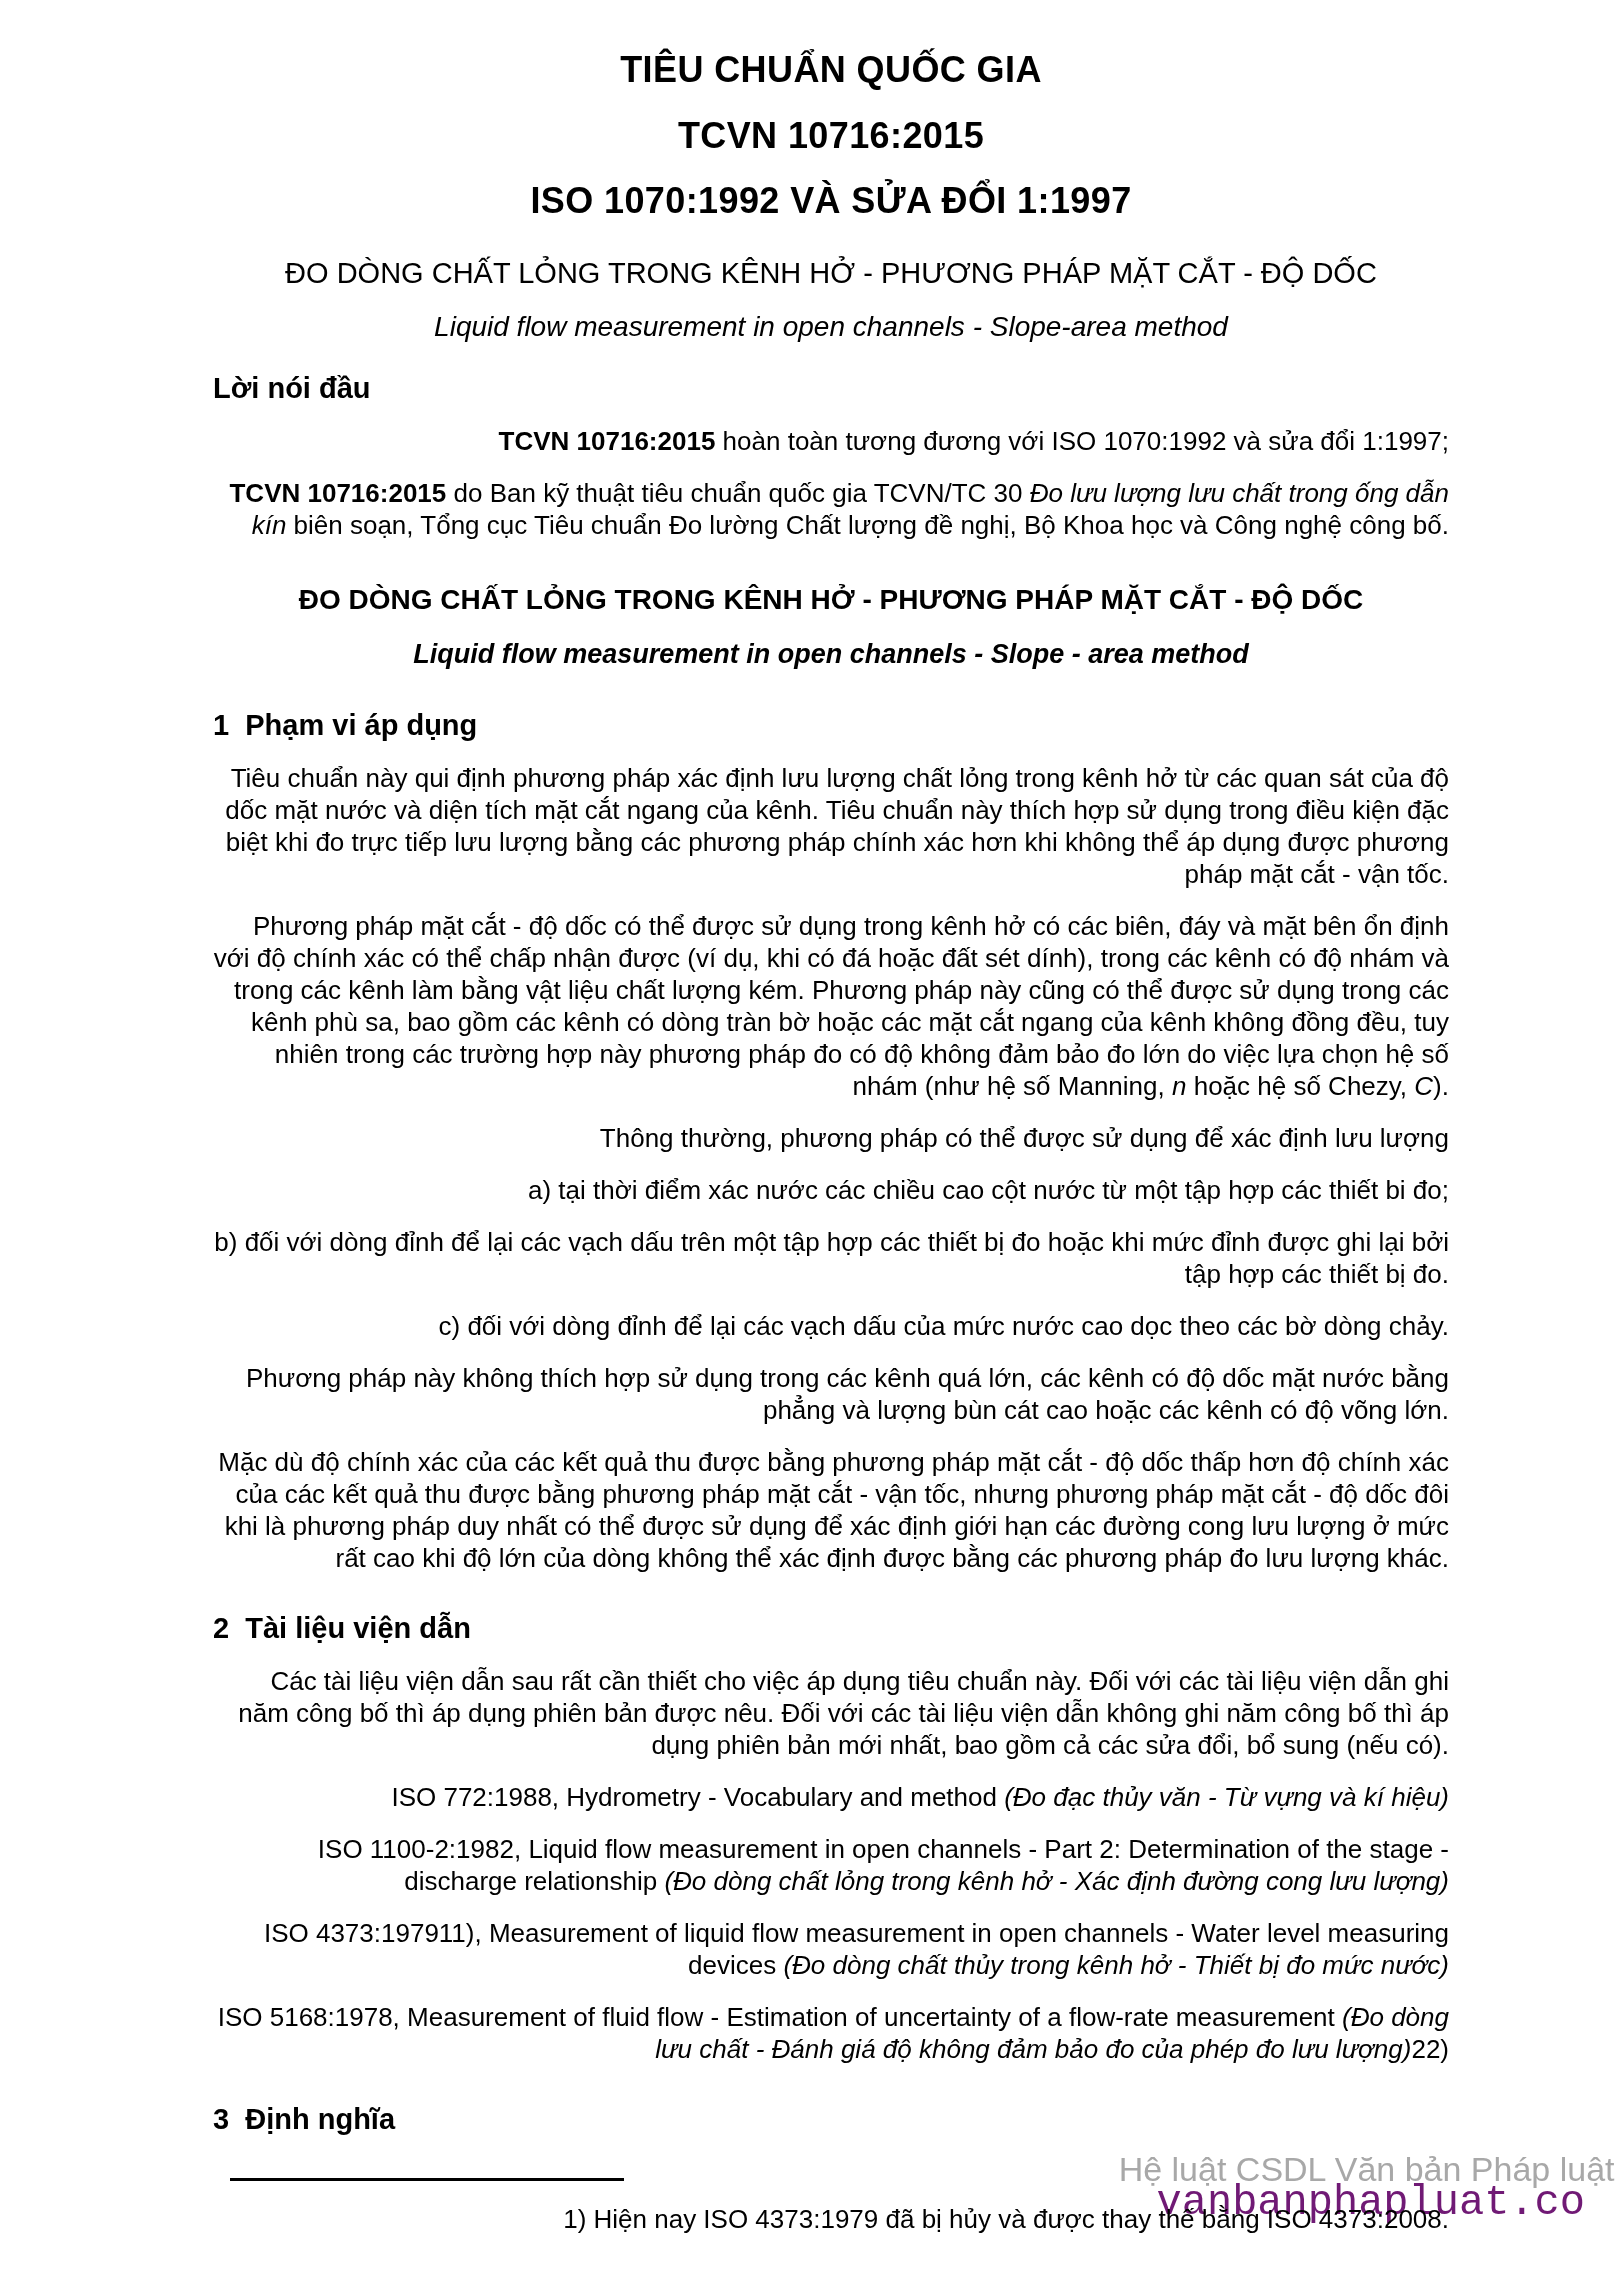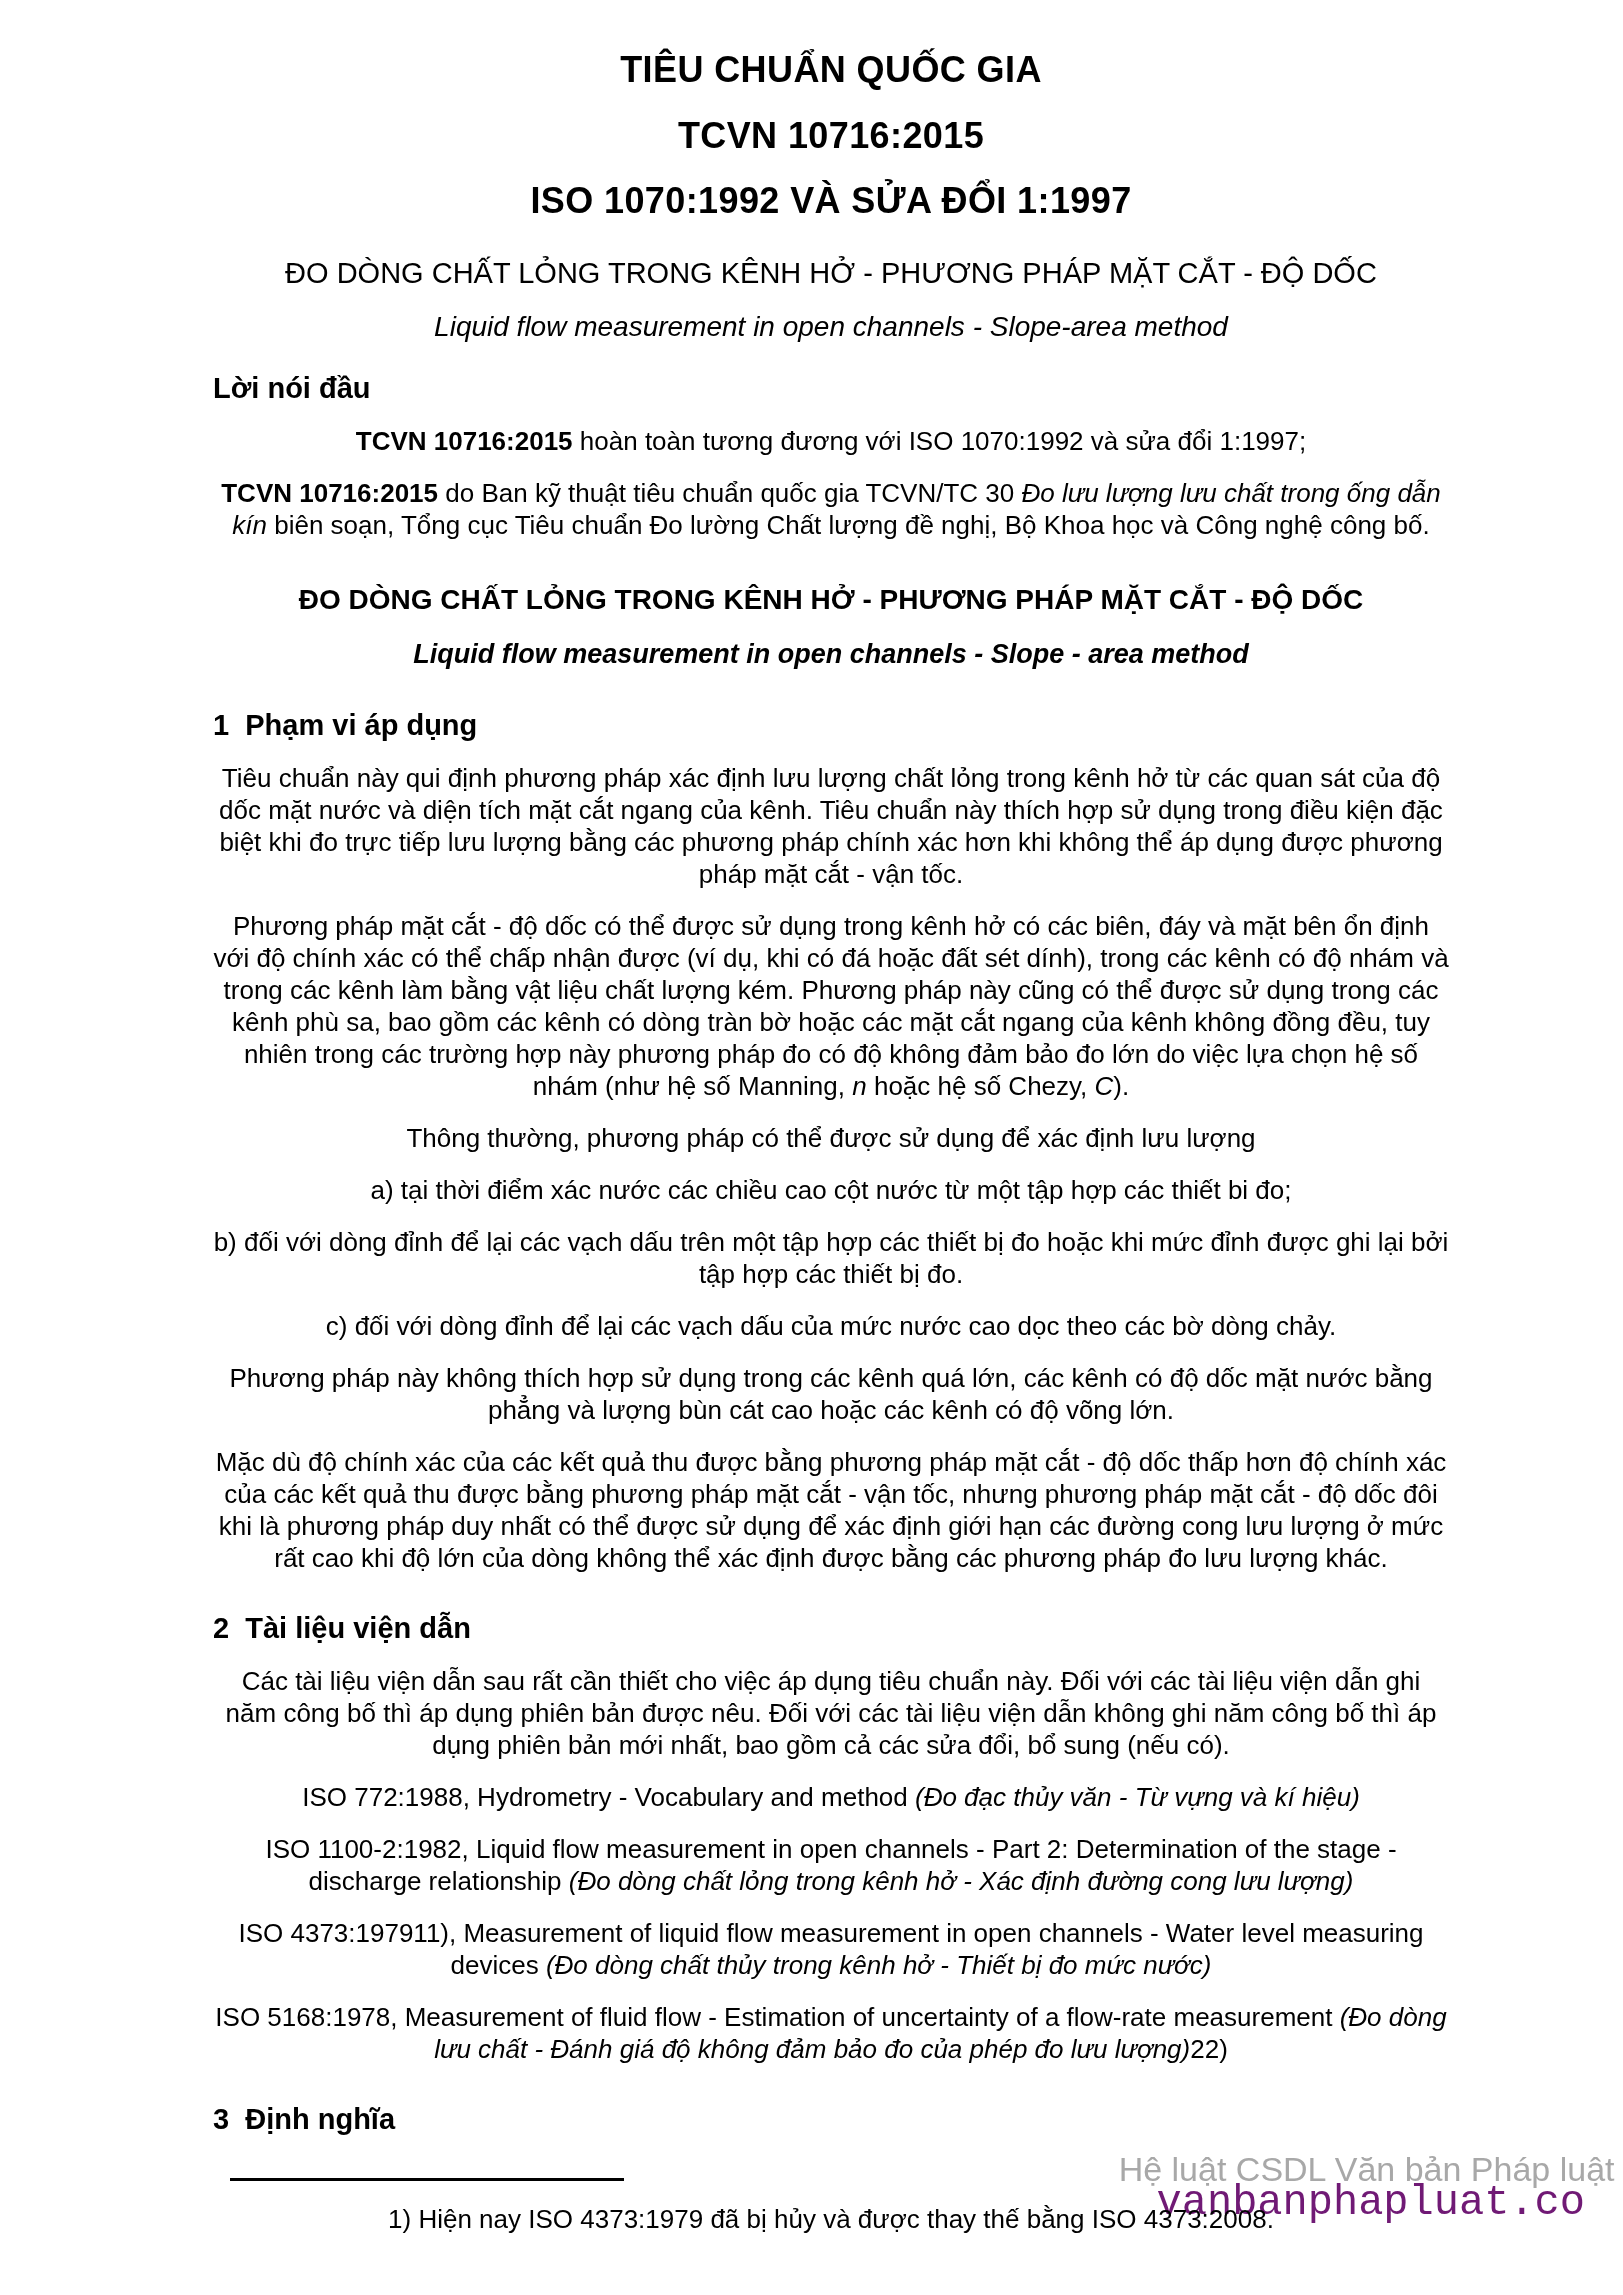--- a/index.html
+++ b/index.html
@@ -46,21 +46,21 @@
   .fore-h {
     font-size: 29px;
     font-weight: 700;
     margin: 27px 0 0 0;
     line-height: 34px;
   }
   p.body {
     font-size: 26px;
     line-height: 32px;
     margin: 20px 0 0 0;
-    text-align: center;
+    text-align: right;
   }
   .main-title-vi {
     font-size: 28px;
     font-weight: 700;
     text-align: center;
     line-height: 34px;
     margin: 42px 0 0 0;
   }
   .main-title-en {
     font-size: 27px;

